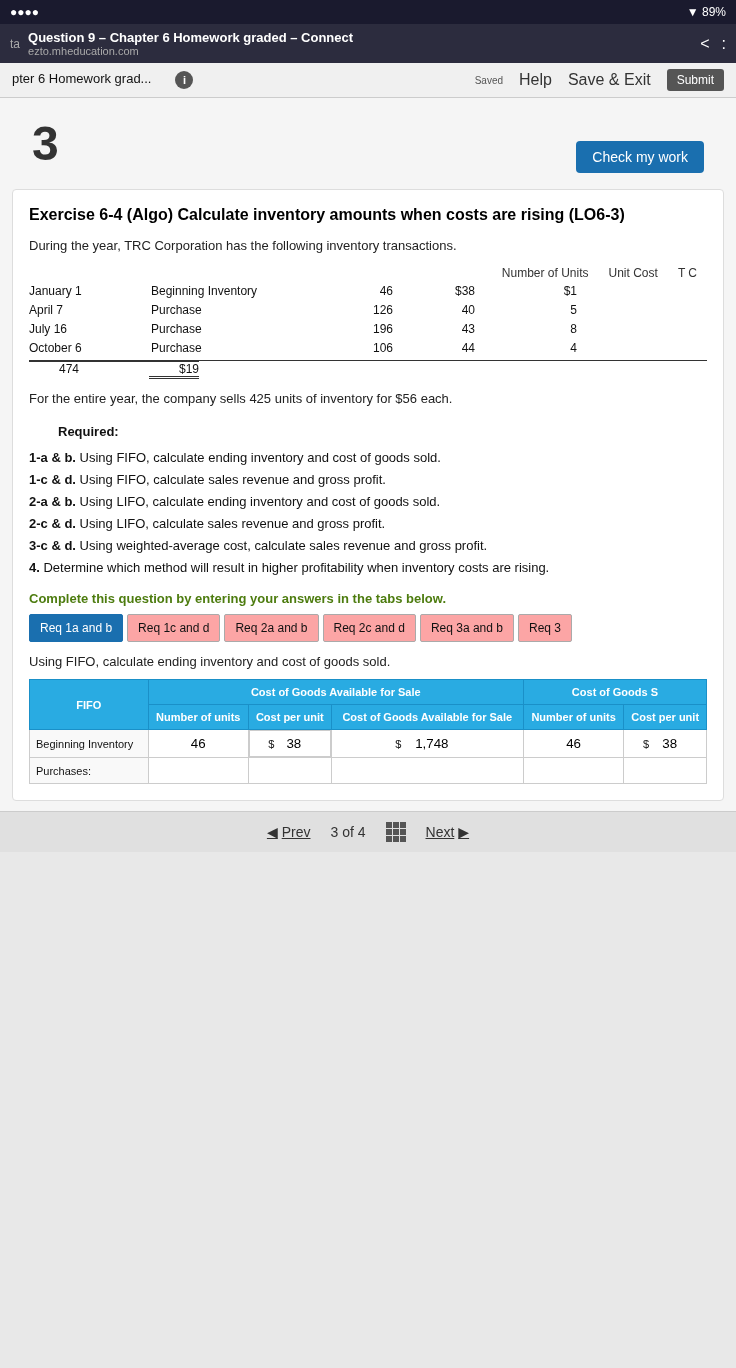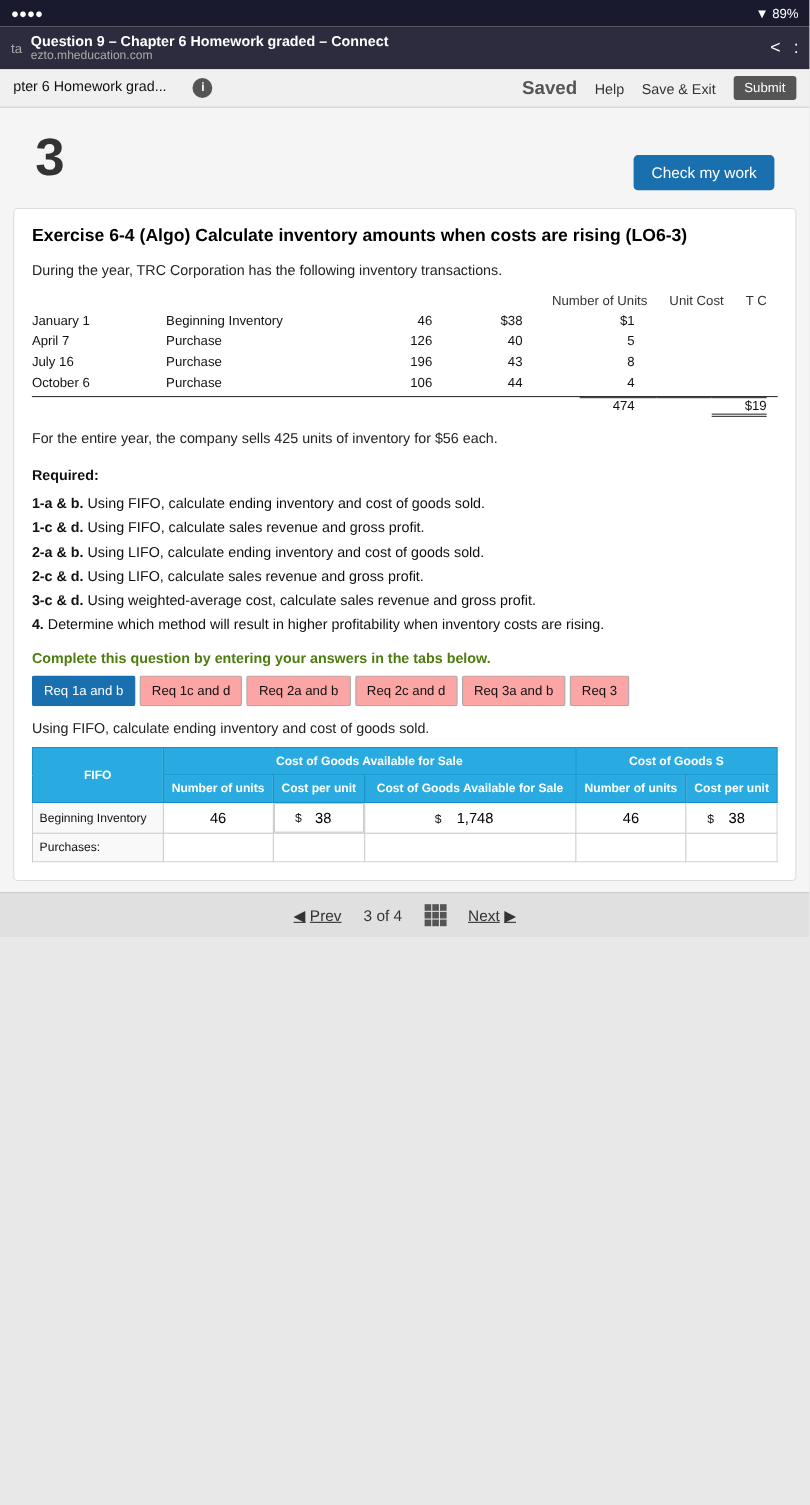--- a/index.html
+++ b/index.html
@@ -73,22 +73,22 @@
       color: white;
       border-radius: 50%;
       width: 18px;
       height: 18px;
       display: inline-flex;
       align-items: center;
       justify-content: center;
       font-size: 11px;
       font-weight: bold;
     }
-    .saved-label { color: #555; font-size: 17px; font-weight: bold; }
-    .header-link { color: #333; font-size: 13px; cursor: pointer; }
+    .saved-label { color: #555; font-size: 10px; }
+    .header-link { color: #333; font-size: 16px; cursor: pointer; }
     .submit-btn {
       background: #555;
       color: white;
       border: none;
       padding: 4px 10px;
       border-radius: 3px;
       font-size: 12px;
       cursor: pointer;
     }
 
@@ -158,33 +158,33 @@
       line-height: 1.6;
       gap: 32px;
     }
     .inv-row .date-col { width: 90px; }
     .inv-row .trans-col { width: 160px; }
     .inv-row .units-col { width: 70px; text-align: right; padding-right: 20px; }
     .inv-row .cost-col { width: 50px; text-align: right; padding-right: 20px; }
     .inv-row .total-col { width: 50px; text-align: right; }
     .inv-total {
       display: flex;
-      justify-content: flex-end;
+      justify-content: flex-start;
       border-top: 1px solid #333;
       font-size: 12px;
       margin-top: 2px;
       padding-right: 10px;
     }
 
     .required-section {
       margin-top: 12px;
       font-size: 13px;
       line-height: 1.7;
     }
-    .required-title { font-weight: bold; }
+    .required-title { font-weight: bold; margin-left: 29px; }
 
     .complete-instruction {
       margin: 12px 0 8px 0;
       font-size: 13px;
       font-weight: bold;
       color: #4d7c0f;
     }
 
     
     .tabs-container {

